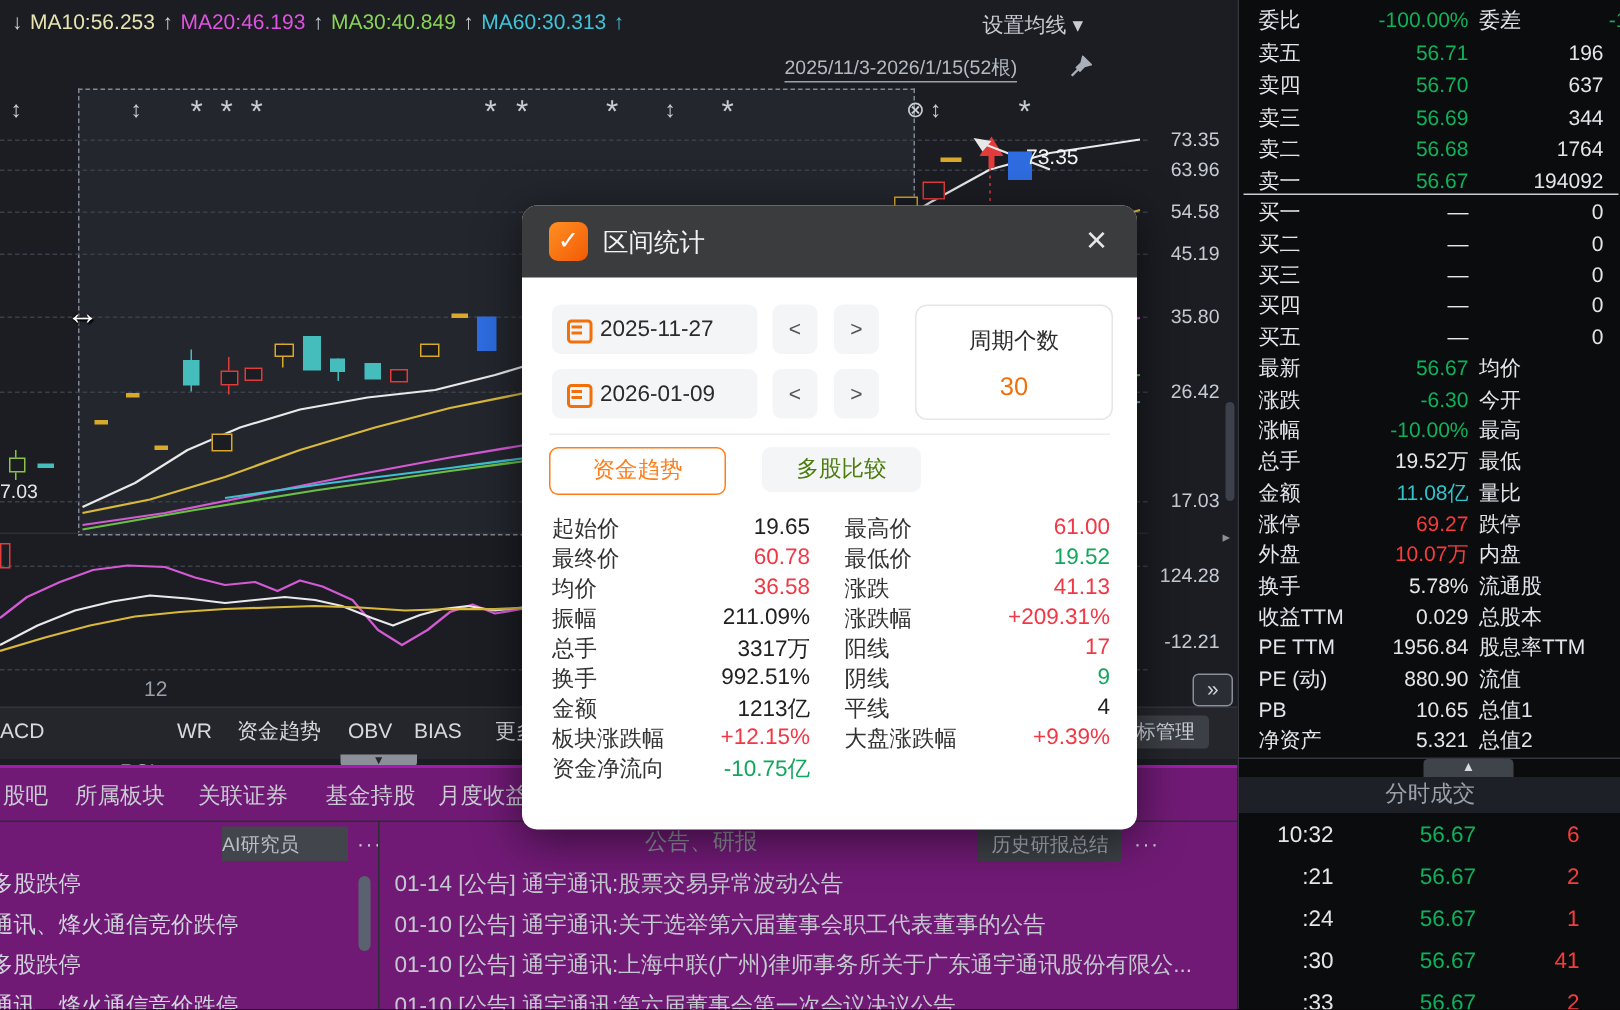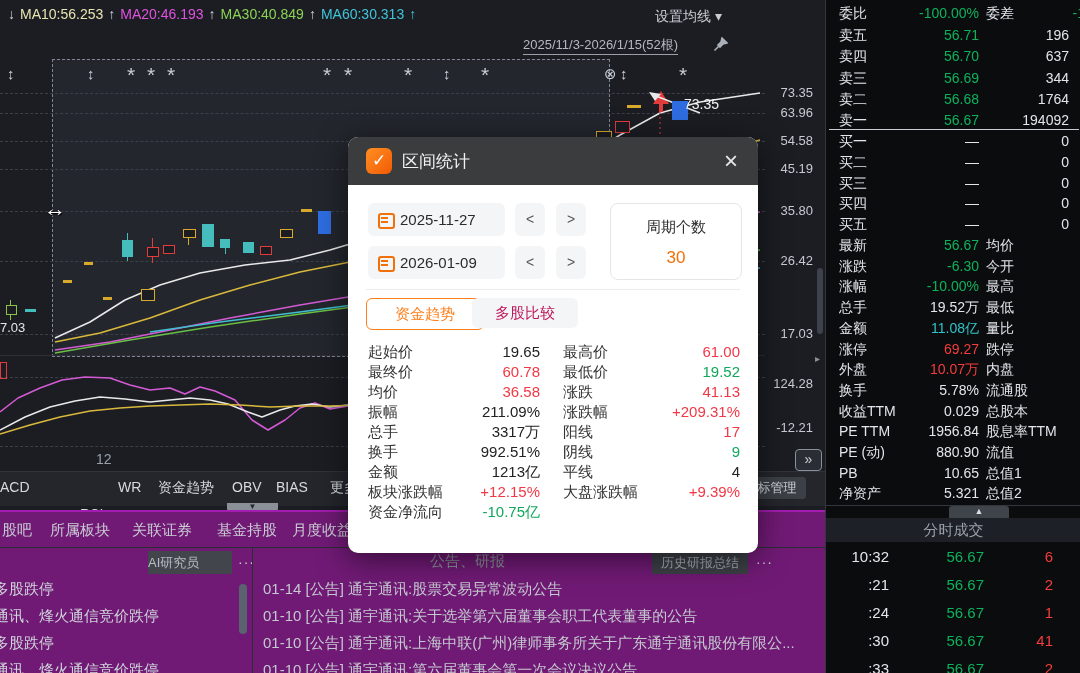--- a/index.html
+++ b/index.html
@@ -83,21 +83,21 @@
   .cal:after{content:"";position:absolute;left:1px;top:6px;width:7px;height:2px;background:#f2700a;}
   .d-txt{position:absolute;left:32px;text-align:right;}
   .nav-btn{width:30px;height:33px;background:#f4f5f6;border-radius:6px;color:#555;
            font-size:14px;line-height:33px;text-align:center;}
   .period-box{left:262px;top:66px;width:130px;height:75px;border:1px solid #e6e6e6;border-radius:8px;}
   .period-lab{left:0;top:14px;width:130px;text-align:center;color:#2b2b2b;font-size:15px;}
   .period-val{left:0;top:44px;width:130px;text-align:center;color:#f2700a;font-size:17px;}
   .m-div{left:18px;top:152px;width:374px;height:0;border-top:1px solid #ececec;}
   .m-tab{top:161px;height:30px;border-radius:6px;font-size:15px;line-height:30px;text-align:center;}
   .m-tab.on{left:18px;width:116px;border:1px solid #ff7d1a;color:#ff7d1a;background:#fff;}
-  .m-tab.off{left:124px;width:106px;background:#f4f5f6;color:#be185d;}
+  .m-tab.off{left:160px;width:106px;background:#f4f5f6;color:#4d7c0f;}
   .st-row{height:20px;font-size:15px;}
   .st-l{position:absolute;left:20px;color:#333;}
   .st-v{position:absolute;left:90px;width:102px;text-align:right;}
   .st-l2{position:absolute;left:215px;color:#333;}
   .st-v2{position:absolute;left:282px;width:110px;text-align:right;}
   .mk{color:#222;} .mr{color:#f23745;} .mg{color:#11a75c;}
   
   .strip-thumb{left:817px;top:268px;width:6px;height:66px;background:#3c414b;border-radius:3px;}
   .strip-arrow{left:815px;top:353px;color:#8a8f98;font-size:10px;}
 </style>

